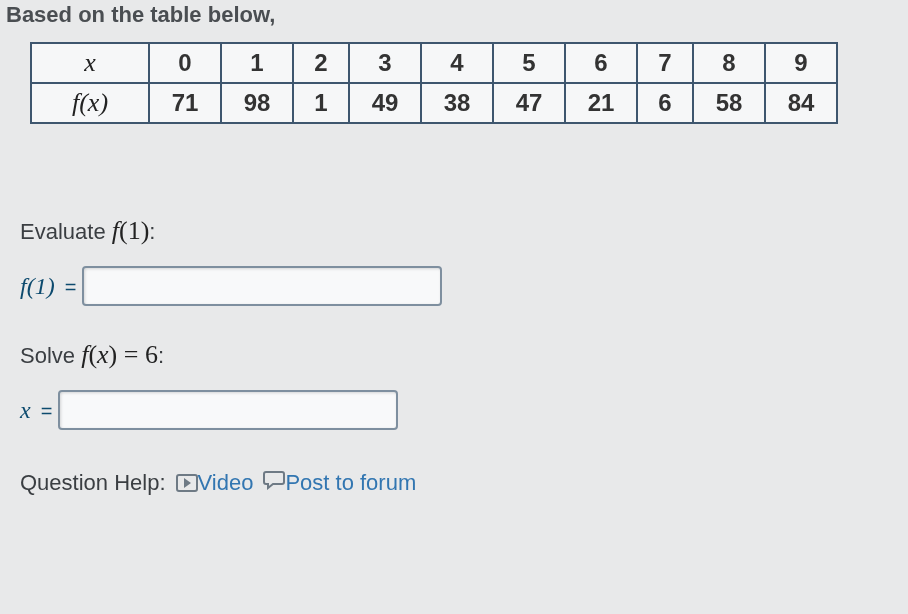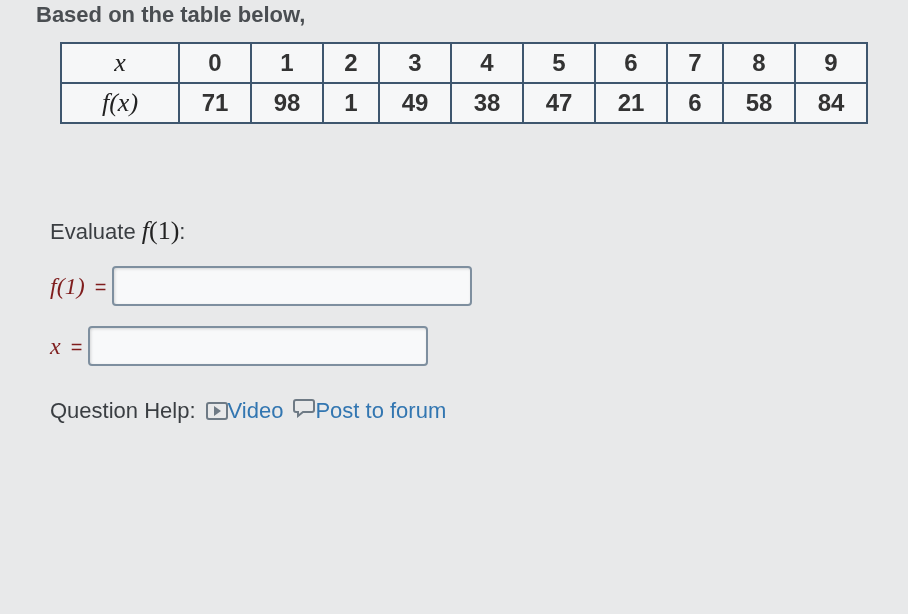--- a/index.html
+++ b/index.html
@@ -7,21 +7,21 @@
     margin: 0;
     padding: 0;
     width: 908px;
     height: 614px;
     background: #e8e9ea;
     font-family: Arial, Helvetica, sans-serif;
     color: #3a3e42;
     overflow: hidden;
   }
   .page {
-    padding: 0 18px 18px 36px;
+    padding: 0 18px 18px 6px;
   }
   .prompt-text {
     font-size: 22px;
     font-weight: 600;
     color: #4a4e52;
     margin: 2px 0 14px 0;
   }
   .data-table {
     border-collapse: collapse;
     margin-left: 24px;
@@ -67,38 +67,38 @@
   .math .paren { font-style: normal; }
   .input-row {
     display: flex;
     align-items: center;
     margin: 20px 0 0 14px;
   }
   .input-label {
     font-family: "Times New Roman", Times, serif;
     font-style: italic;
     font-size: 24px;
-    color: #7f1d1d;
+    color: #0c4a6e;
     margin-right: 6px;
   }
   .input-label .eq { font-style: normal; font-family: Arial, sans-serif; font-size: 20px; margin-left: 4px;}
   .answer-input {
     height: 40px;
     border: 2px solid #7e8f9f;
     border-radius: 4px;
     background: #f8f9fa;
     box-shadow: inset 1px 1px 3px rgba(0,0,0,0.15);
     font-size: 20px;
     padding: 0 8px;
   }
   .answer-input.w1 { width: 360px; }
   .answer-input.w2 { width: 340px; }
 
   .help-row {
-    margin: 32px 0 0 14px;
+    margin: 40px 0 0 14px;
     font-size: 22px;
     color: #3a3e42;
     display: flex;
     align-items: center;
     gap: 10px;
   }
   .help-link {
     display: inline-flex;
     align-items: center;
     color: #3276b1;
@@ -165,20 +165,23 @@
 
   <div class="evaluate-line">
     <span>Evaluate </span><span class="math">f<span class="paren">(1)</span></span><span>:</span>
   </div>
 
   <div class="input-row">
     <span class="input-label">f<span class="paren">(1)</span> <span class="eq">=</span></span>
     <input type="text" class="answer-input w1" style="">
   </div>
 
+  <div class="solve-line">
+    <span>Solve </span><span class="math">f<span class="paren">(</span>x<span class="paren">)</span> <span class="paren">= 6</span></span><span>:</span>
+  </div>
 
   <div class="input-row">
     <span class="input-label">x <span class="eq">=</span></span>
     <input type="text" class="answer-input w2" style="">
   </div>
 
   <div class="help-row">
     <span>Question Help:</span>
     <span class="help-link">
       <span class="video-icon-box">

